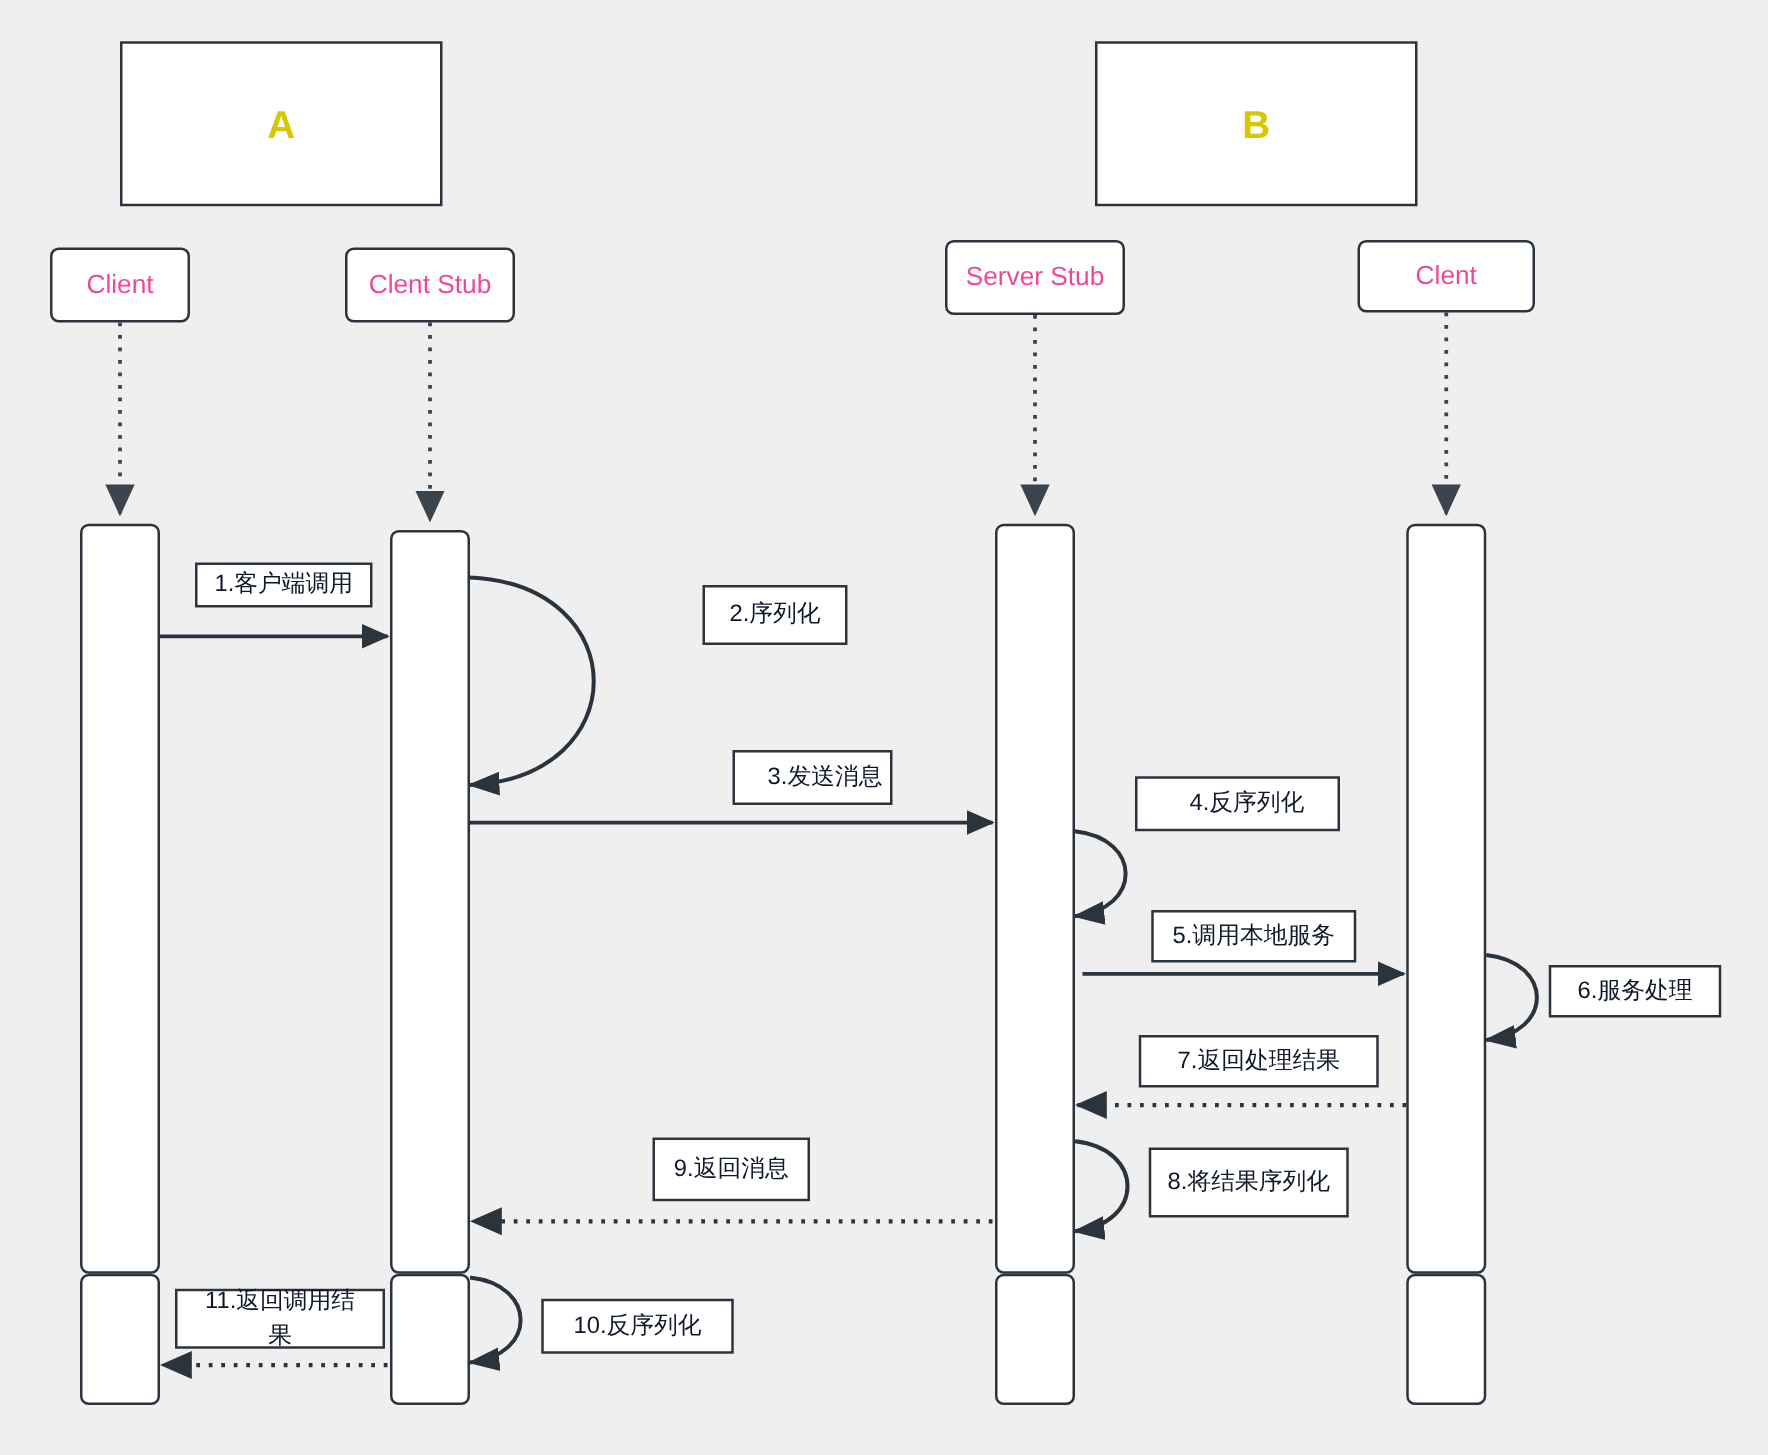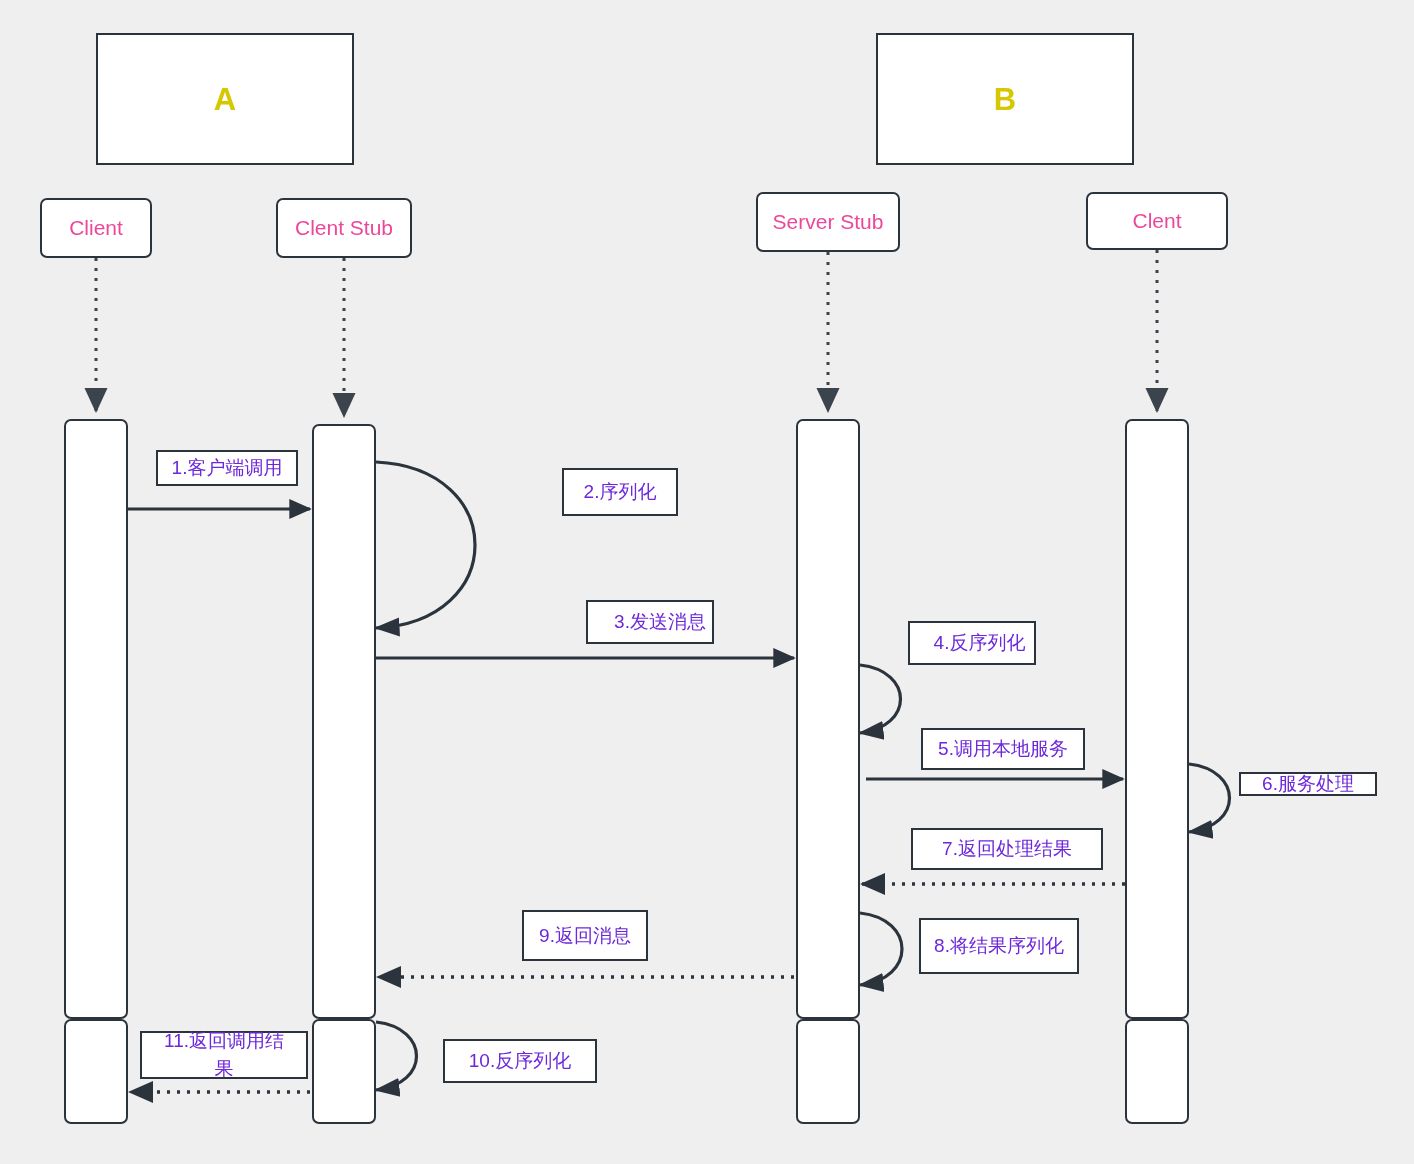--- a/index.html
+++ b/index.html
@@ -79,21 +79,21 @@
     background: #ffffff;
     border: 2.5px solid #2b333c;
     box-sizing: border-box;
     display: flex;
     align-items: center;
     justify-content: center;
     text-align: center;
   }
   .msg-label span {
     font-size: 19px;
-    color: #6d28d9;
+    color: #0f172a;
     line-height: 1.45;
     user-select: none;
   }
   
   .msg-label.overflow {
     overflow: visible;
   }
   .msg-label.overflow span {
     display: block;
     width: 120px;
@@ -176,39 +176,39 @@
   <div id="labels-host">
       <div class="msg-label overflow" style="left: 156px; top: 450px; width: 142px; height: 36px;">
         <span>1.客户端调用</span>
       </div>
       <div class="msg-label" style="left: 522px; top: 468px; width: 116px; height: 48px; margin-left: 40px;">
         <span>2.序列化</span>
       </div>
       <div class="msg-label" style="left: 586px; top: 600px; width: 128px; height: 44px; padding-left: 20px;">
         <span>3.发送消息</span>
       </div>
-      <div class="msg-label" style="left: 908px; top: 621px; width: 128px; height: 44px; padding-left: 15px;">
+      <div class="msg-label" style="left: 908px; top: 621px; width: 164px; height: 44px; padding-left: 15px;">
         <span>4.反序列化</span>
       </div>
       <div class="msg-label" style="left: 921px; top: 728px; width: 164px; height: 42px;">
         <span>5.调用本地服务</span>
       </div>
-      <div class="msg-label" style="left: 1239px; top: 772px; width: 138px; height: 24px; text-align: right;">
+      <div class="msg-label" style="left: 1239px; top: 772px; width: 138px; height: 42px; text-align: right;">
         <span>6.服务处理</span>
       </div>
       <div class="msg-label" style="left: 911px; top: 828px; width: 192px; height: 42px;">
         <span>7.返回处理结果</span>
       </div>
       <div class="msg-label" style="left: 919px; top: 918px; width: 160px; height: 56px;">
         <span>8.将结果序列化</span>
       </div>
       <div class="msg-label" style="left: 522px; top: 910px; width: 126px; height: 51px;">
         <span>9.返回消息</span>
       </div>
-      <div class="msg-label" style="left: 433px; top: 1039px; width: 154px; height: 44px; margin-left: 10px;">
+      <div class="msg-label" style="left: 433px; top: 1039px; width: 154px; height: 44px;">
         <span>10.反序列化</span>
       </div>
       <div class="msg-label overflow" style="left: 140px; top: 1031px; width: 168px; height: 48px;">
         <span>11.返回调用结果</span>
       </div>
     </div>
 
 </div>
 
 </body></html>

